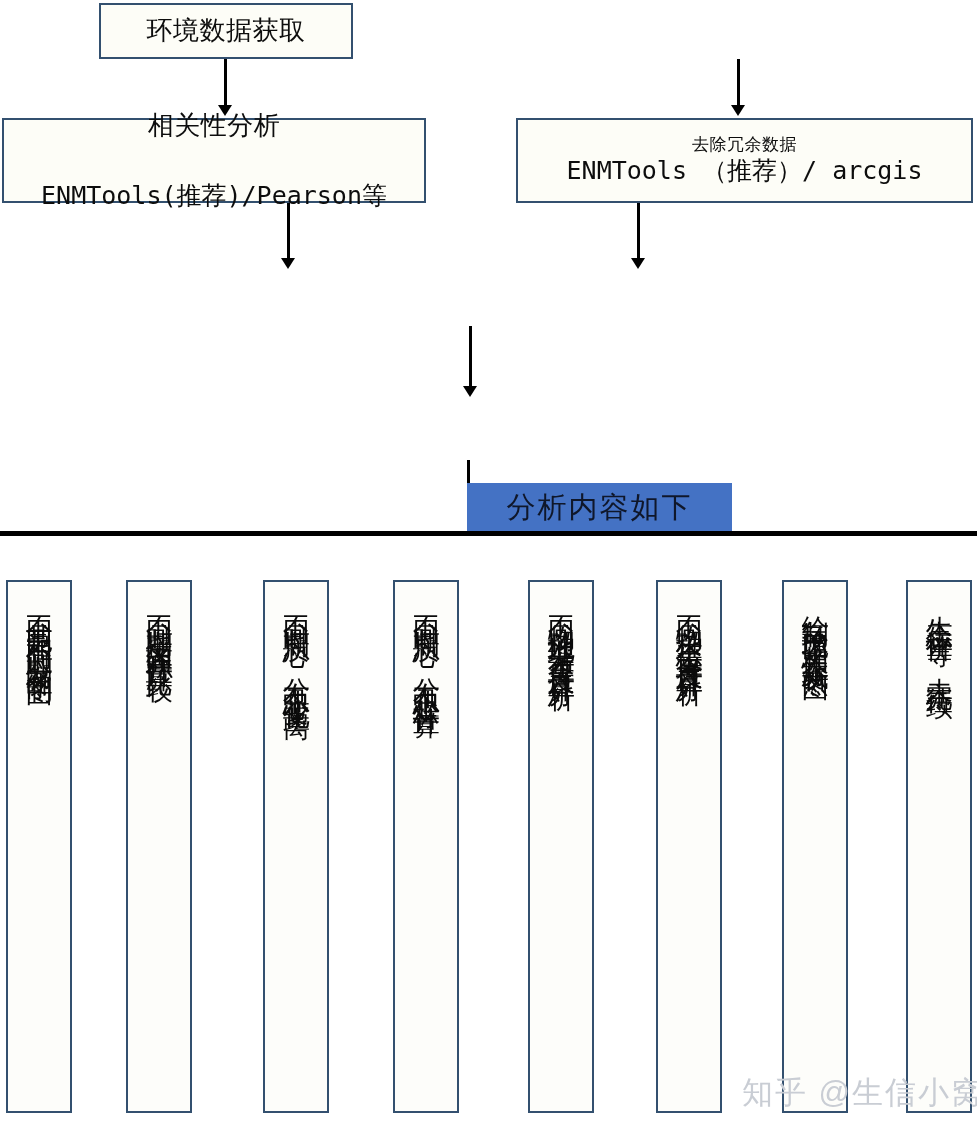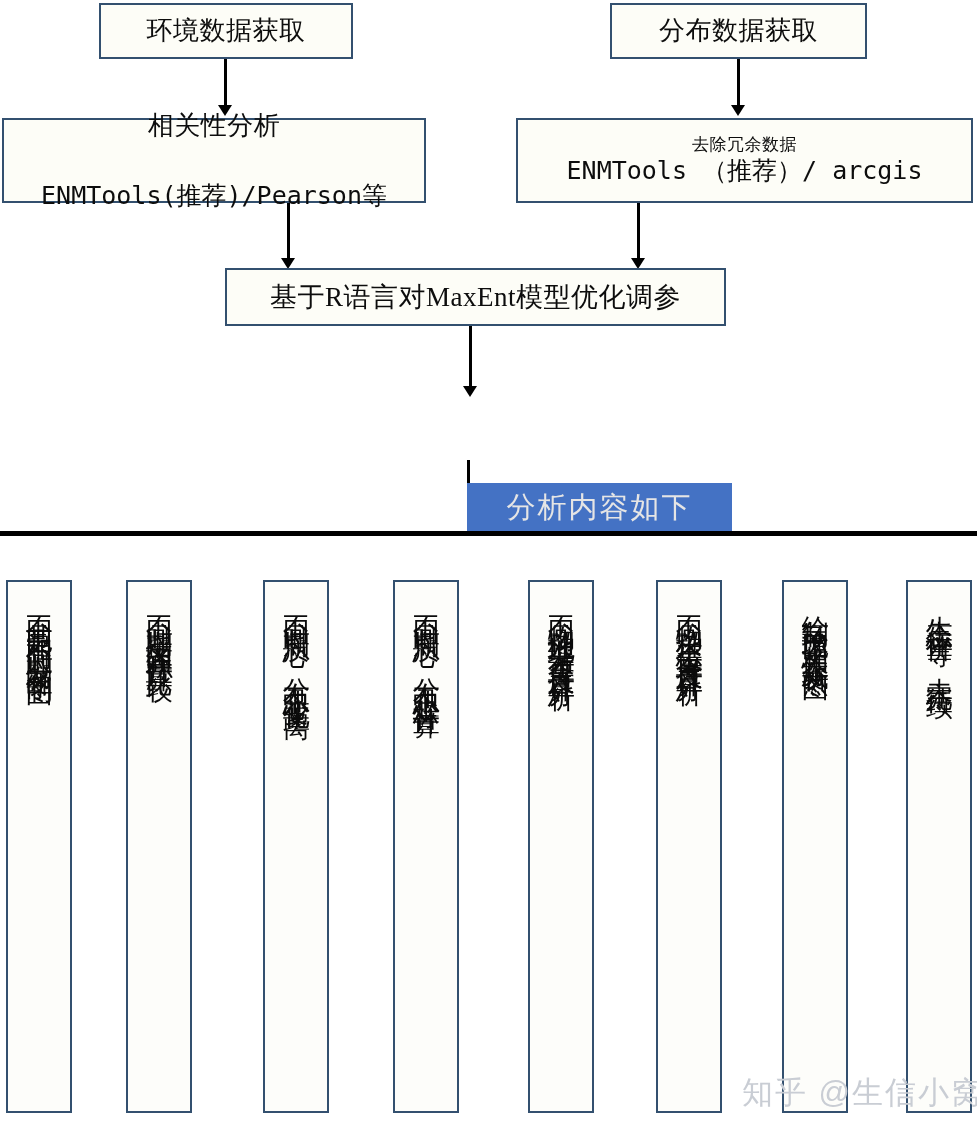--- a/index.html
+++ b/index.html
@@ -51,21 +51,21 @@
     border-left: 7px solid transparent;
     border-right: 7px solid transparent;
     border-top: 11px solid #000000;
   }
 
   
   .banner {
     position: absolute;
     box-sizing: border-box;
     background: #4472C4;
-    color: #e5e5e5;
+    color: #0f172a;
     display: flex;
     align-items: center;
     justify-content: center;
     font-size: 29px;
     letter-spacing: 2px;
     font-family: "Liberation Sans", "DejaVu Sans", sans-serif;
   }
   .banner-stem {
     position: absolute;
     background: #000000;
@@ -115,23 +115,20 @@
 </style>
 </head>
 <body>
 
 <div id="canvas">
 
   <div class="fbox" style="left:99px; top:3px; width:254px; height:56px; font-size:26px;">
     <span class="ln t-cn">环境数据获取</span>
   </div>
 
-  <div class="fbox" style="left:610px; top:3px; width:257px; height:56px; font-size:26px;">
-    <span class="ln t-cn">分布数据获取</span>
-  </div>
 
   <div class="arrow-line" style="left:224px; top:59px; height:48px;"></div>
   <div class="arrow-head" style="left:218px; top:105px;"></div>
 
   <div class="arrow-line" style="left:737px; top:59px; height:48px;"></div>
   <div class="arrow-head" style="left:731px; top:105px;"></div>
 
   <div class="fbox" style="left:2px; top:118px; width:424px; height:85px;gap:19px;">
     <span class="ln t-cn" style="font-size:26px;">相关性分析</span>
     <span class="ln t-mono" style="font-size:25px;margin-top:20px;">ENMTools(推荐)/Pearson等</span>
@@ -141,23 +138,20 @@
     <span class="ln t-cn" style="font-size:17px;">去除冗余数据</span>
     <span class="ln t-mono" style="font-size:25px;">ENMTools （推荐）/ arcgis</span>
   </div>
 
   <div class="arrow-line" style="left:287px; top:203px; height:57px;"></div>
   <div class="arrow-head" style="left:281px; top:258px;"></div>
 
   <div class="arrow-line" style="left:637px; top:203px; height:57px;"></div>
   <div class="arrow-head" style="left:631px; top:258px;"></div>
 
-  <div class="fbox" style="left:225px; top:268px; width:501px; height:58px; font-size:27px;">
-    <span class="ln t-cn">基于R语言对MaxEnt模型优化调参</span>
-  </div>
 
   <div class="arrow-line" style="left:469px; top:326px; height:62px;"></div>
   <div class="arrow-head" style="left:463px; top:386px;"></div>
 
 
   <div class="banner-stem" style="left:467px; top:460px; height:23px;"></div>
 
   <div class="banner" style="left:467px; top:483px; width:265px; height:50px;">
     <span>分析内容如下</span>
   </div>

